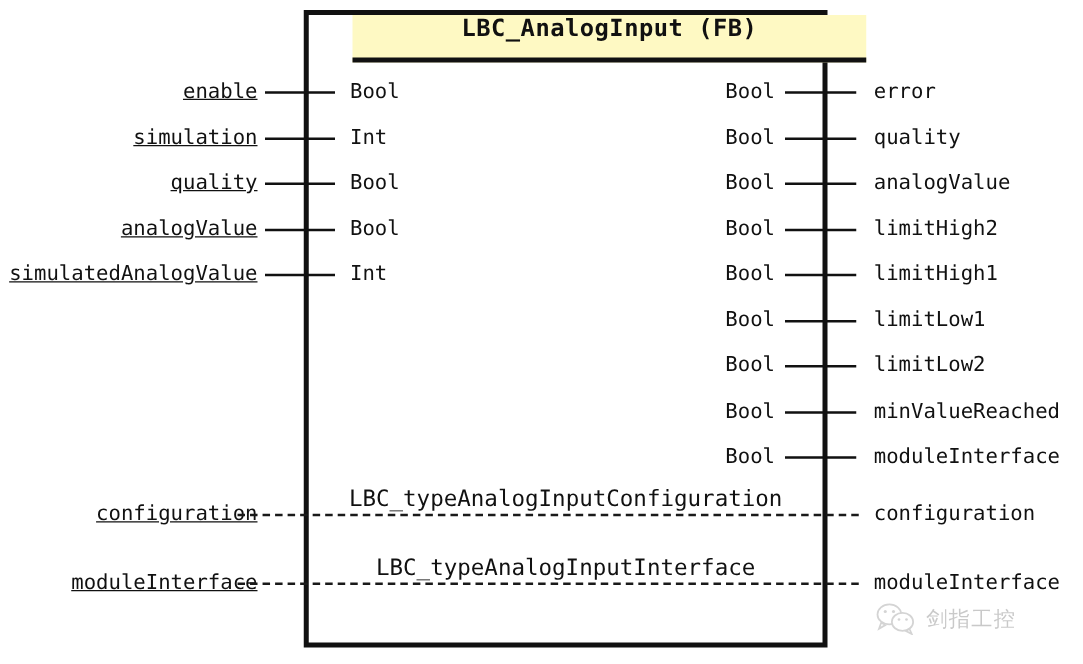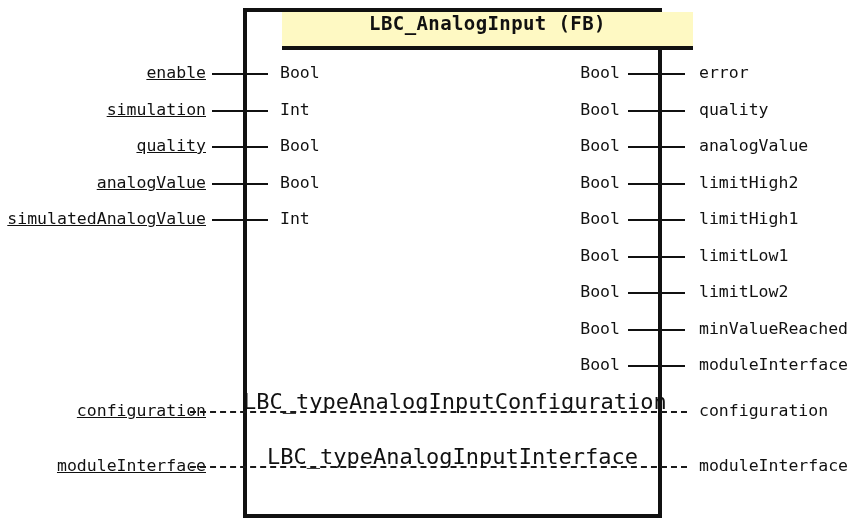--- a/index.html
+++ b/index.html
@@ -106,21 +106,21 @@
     width: 497px;
     height: 0;
     border-top: 2px dashed #1a1a1a;
     z-index: 4;
   }
   .inout-type {
     position: absolute;
     left: 243px;
     width: 419px;
     text-align: center;
-    font-size: 22px;
+    font-size: 18px;
     white-space: nowrap;
     color: #111111;
     z-index: 5;
   }
 
   
   .watermark {
     position: absolute;
     left: 700px;
     top: 482px;
@@ -218,14 +218,27 @@
     <div class="inout-line" style="top:411px"></div>
     <div class="inout-type" style="top:389px">LBC_typeAnalogInputConfiguration</div>
     <div class="row-text ext-right" style="top:411px">configuration</div>
 
     <div class="row-text ext-left" style="top:466px">moduleInterface</div>
     <div class="inout-line" style="top:466px"></div>
     <div class="inout-type" style="top:444px">LBC_typeAnalogInputInterface</div>
     <div class="row-text ext-right" style="top:466px">moduleInterface</div>
   </div>
 
+  <div class="watermark">
+    <svg class="wm-icon" width="34" height="26" viewBox="0 0 34 26">
+      <ellipse cx="11.5" cy="9.5" rx="9.5" ry="8" fill="none" stroke="#9a9a9a" stroke-width="1.4"></ellipse>
+      <path d="M5 16 L3.2 21 L8.2 18.1 Z" fill="none" stroke="#9a9a9a" stroke-width="1.4"></path>
+      <circle cx="8.2" cy="7.2" r="1.25" fill="#9a9a9a"></circle>
+      <circle cx="14.8" cy="7.2" r="1.25" fill="#9a9a9a"></circle>
+      <ellipse cx="22" cy="15.5" rx="8.5" ry="7.2" fill="#ffffff" stroke="#9a9a9a" stroke-width="1.4"></ellipse>
+      <path d="M27.5 21 L29.4 25.2 L24.9 22.9 Z" fill="#ffffff" stroke="#9a9a9a" stroke-width="1.4"></path>
+      <circle cx="19.2" cy="13.6" r="1.05" fill="#9a9a9a"></circle>
+      <circle cx="25.2" cy="13.6" r="1.05" fill="#9a9a9a"></circle>
+    </svg>
+    <span class="wm-text">剑指工控</span>
+  </div>
 
 </div>
 
 </body></html>

